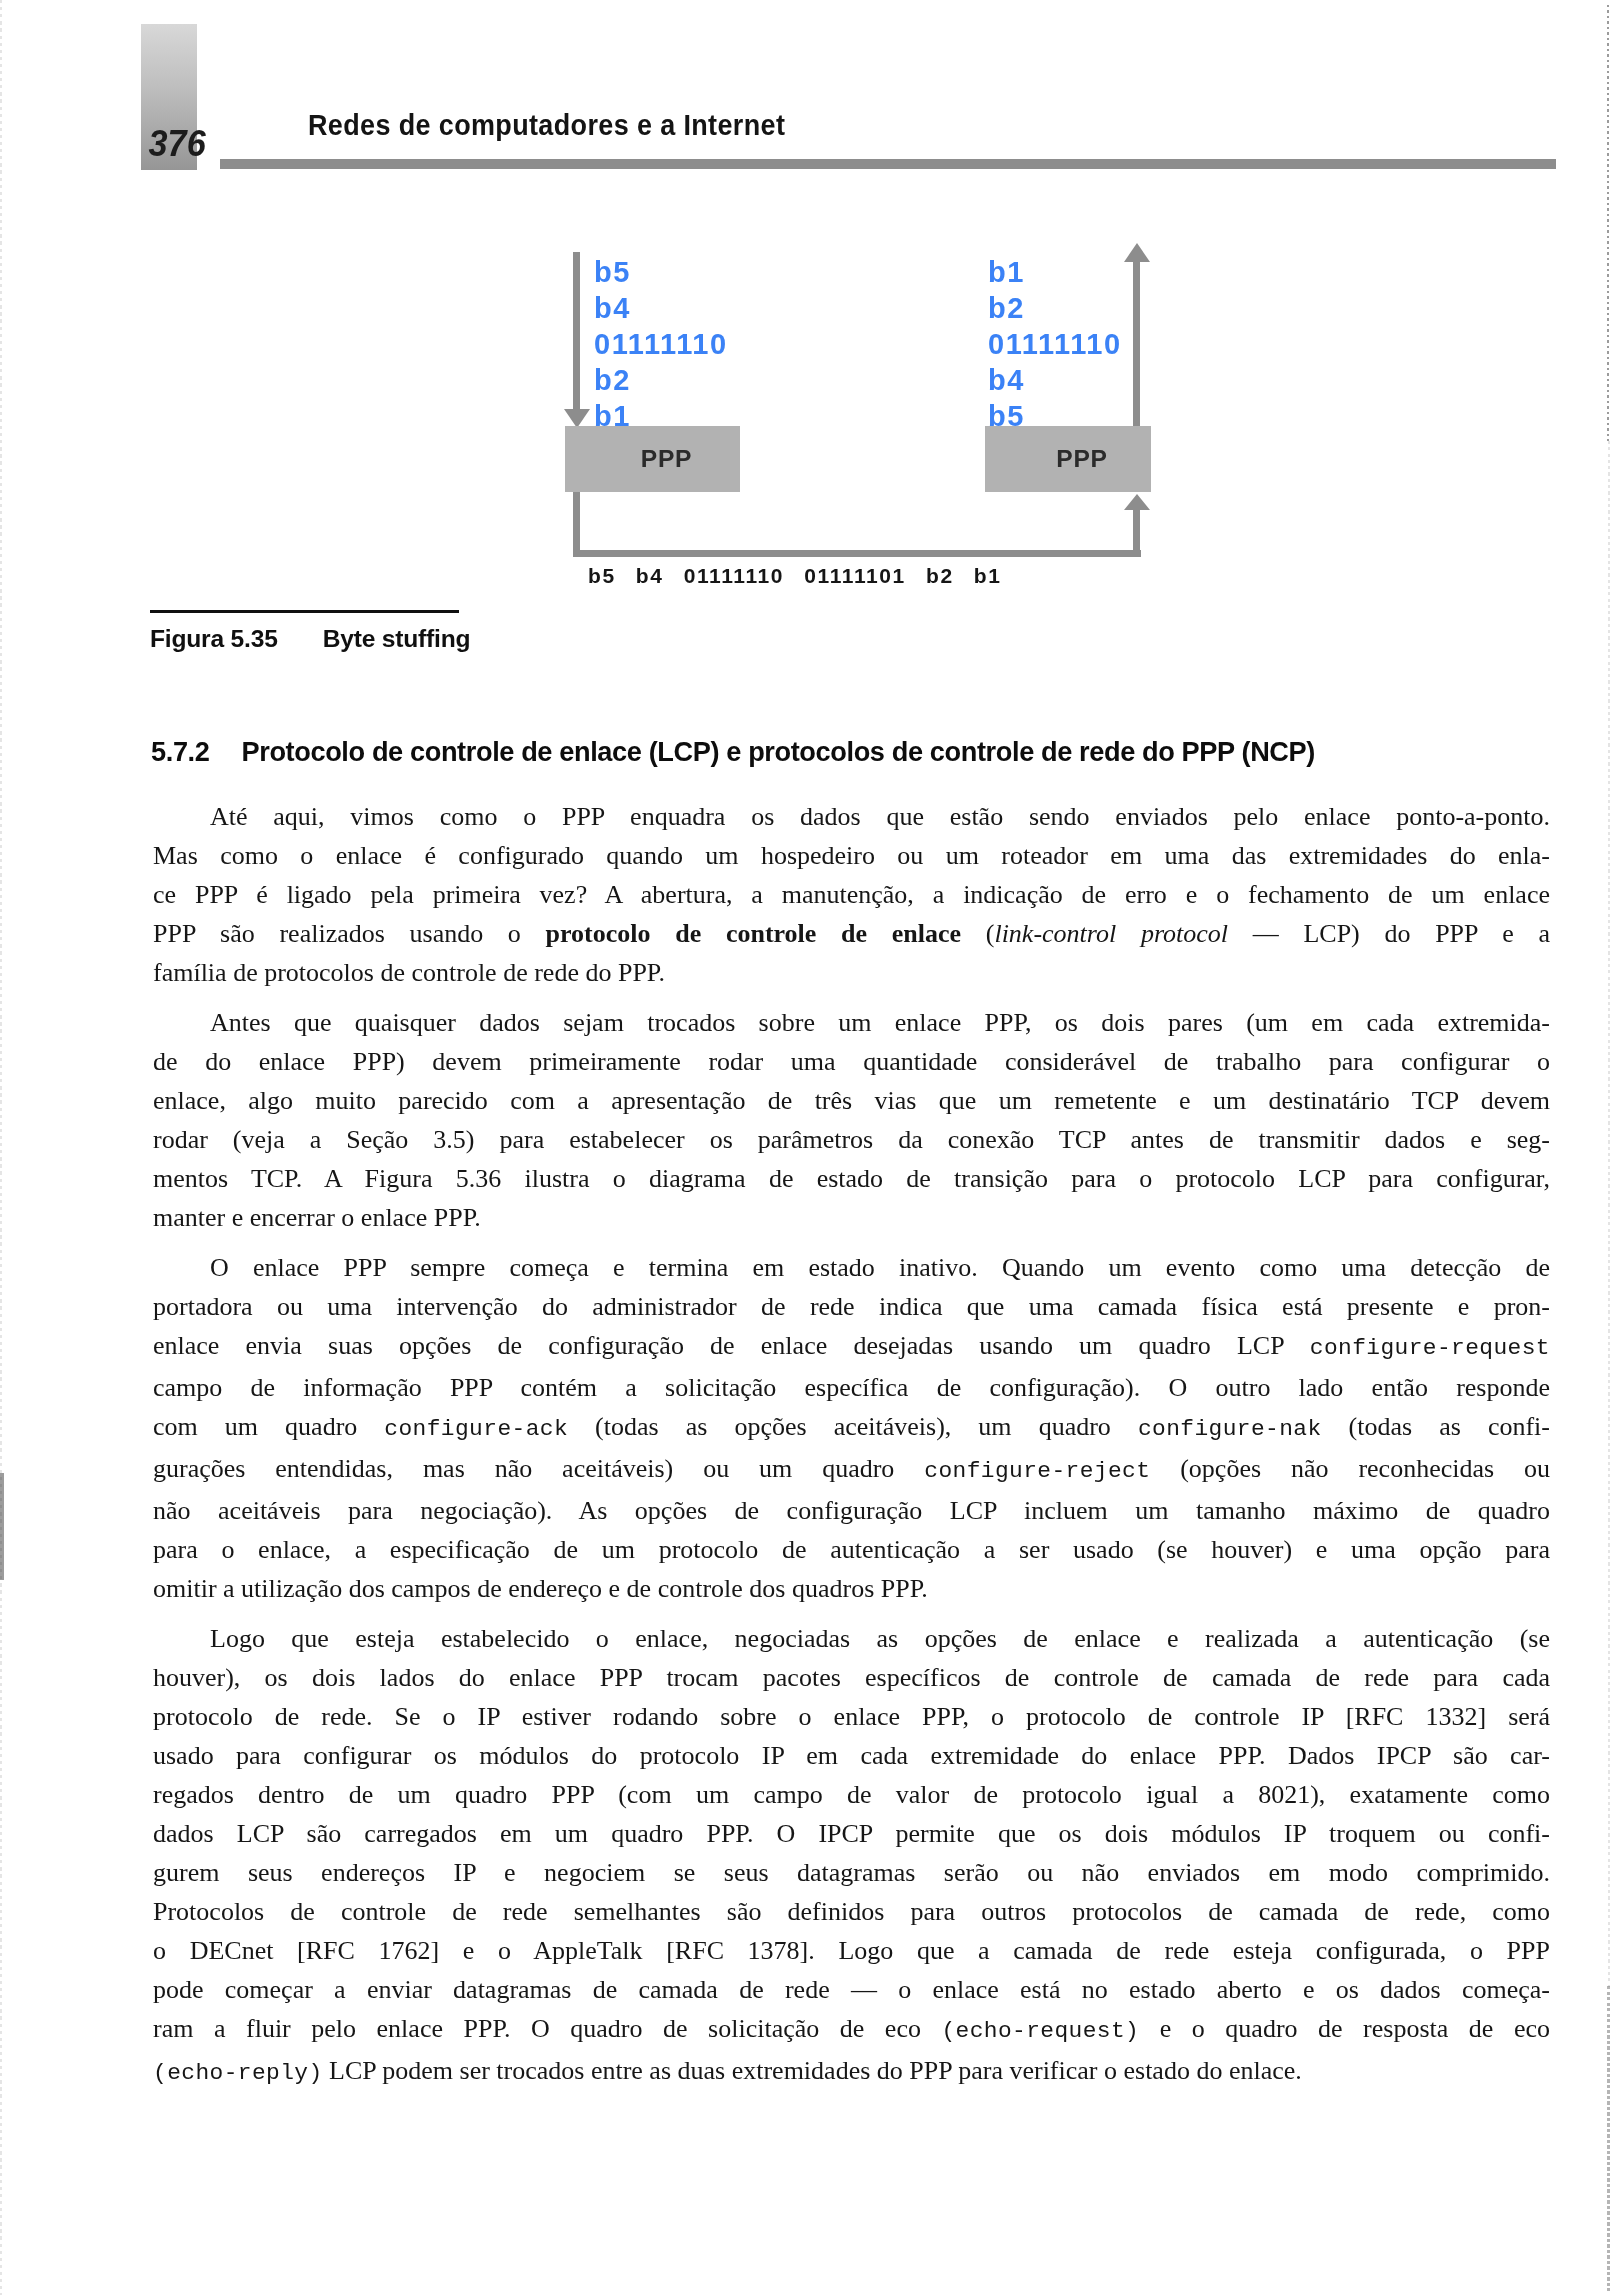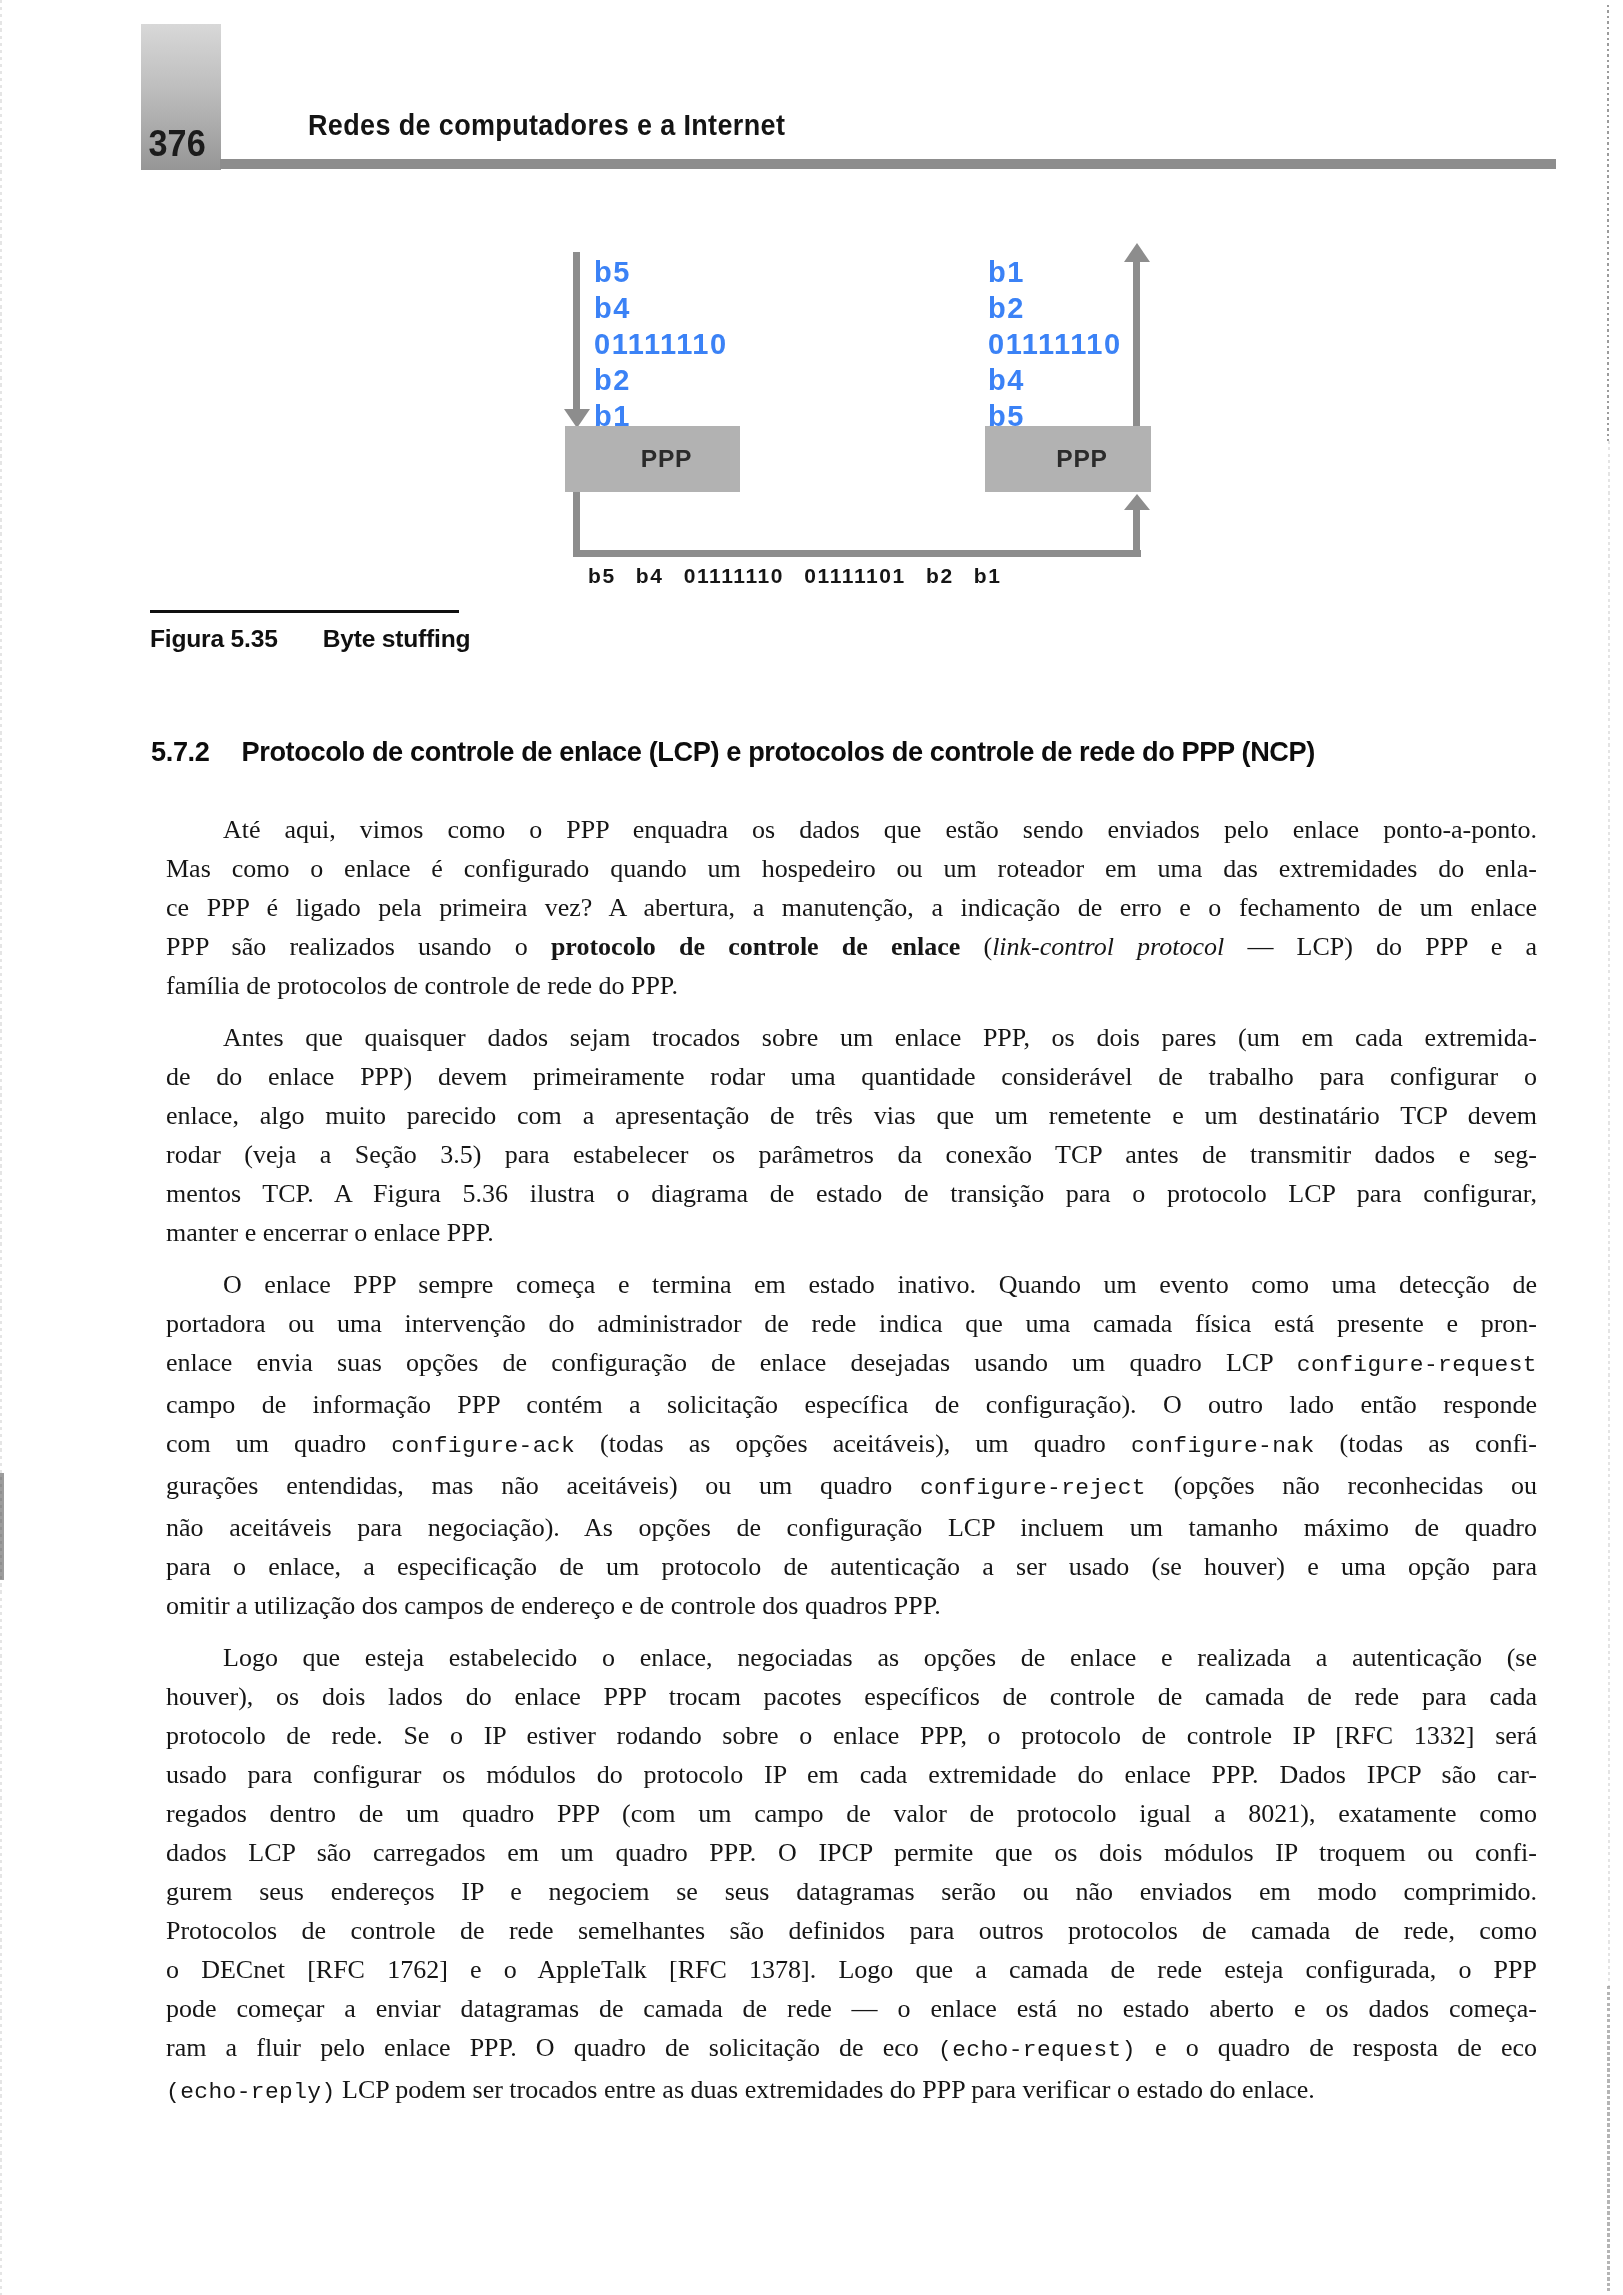--- a/index.html
+++ b/index.html
@@ -5,23 +5,23 @@
   html,body { margin:0; padding:0; }
   body {
     width:1623px; height:2295px; background:#ffffff; position:relative;
     font-family:"Liberation Serif", serif; color:#151515;
     overflow:hidden;
   }
   .abs { position:absolute; }
 
   
   .pagenum-box {
-    left:141px; top:24px; width:80px; height:146px;
+    left:141px; top:24px; width:56px; height:146px;
     background:linear-gradient(180deg,#d8d8d8 0%,#bdbdbd 45%,#969696 100%);
-    display:flex; align-items:flex-end;
+    display:flex; align-items:flex-end;font-style:italic;
   }
   .pagenum-box span {
     font-family:"Liberation Sans", sans-serif; font-weight:bold;
     font-size:36px; color:#1c1c1c; padding:0 0 4.8px 8px;
     transform:scaleX(.95); transform-origin:left bottom;
   }
   .header-rule { left:220px; top:159px; width:1336px; height:10.3px; background:#8d8d8d; }
   .header-title {
     left:308px; top:109px;
     font-family:"Liberation Sans", sans-serif; font-weight:bold;
@@ -87,21 +87,21 @@
   
   .section-heading {
     left:151px; top:736px; display:flex; gap:33px;
     font-family:"Liberation Sans", sans-serif; font-weight:bold;
     font-size:28px; color:#0d0d0d; letter-spacing:-0.4px; white-space:nowrap;
     transform:scaleX(.97); transform-origin:left top;
   }
 
   
   .body-text { left:153px; top:797px; width:1397px; }
-  .para { margin:13px; }
+  .para { margin:0; }
   .para + .para { margin-top:11px; }
   .line {
     font-size:26px; line-height:39px; color:#161616;
     text-align:justify; text-align-last:justify; text-justify:inter-word;
   }
   .line.last { text-align-last:left; }
   .line.first { text-indent:57px; }
   .s-b { font-weight:bold; }
   .s-i { font-style:italic; }
   .s-m { font-family:"Liberation Mono", monospace; font-size:.88em; letter-spacing:0.4px; }

